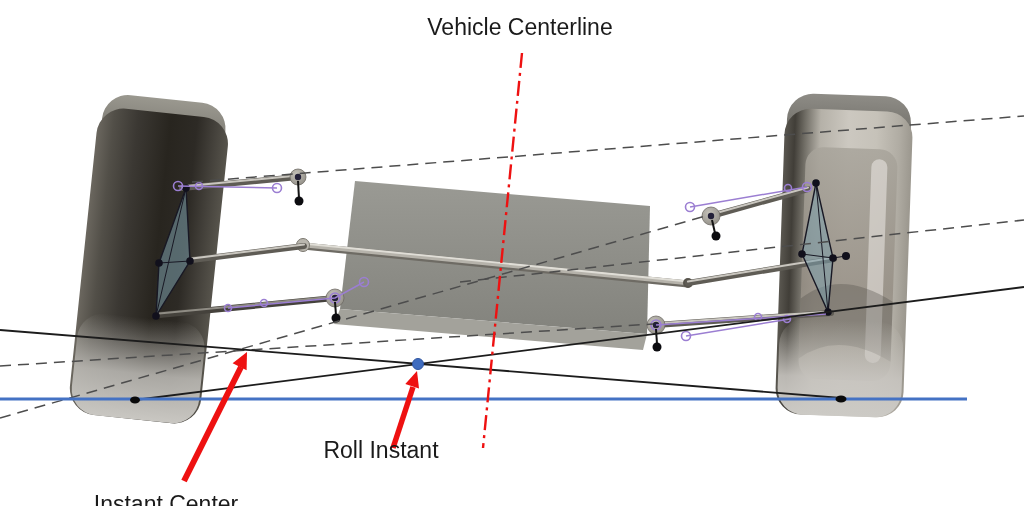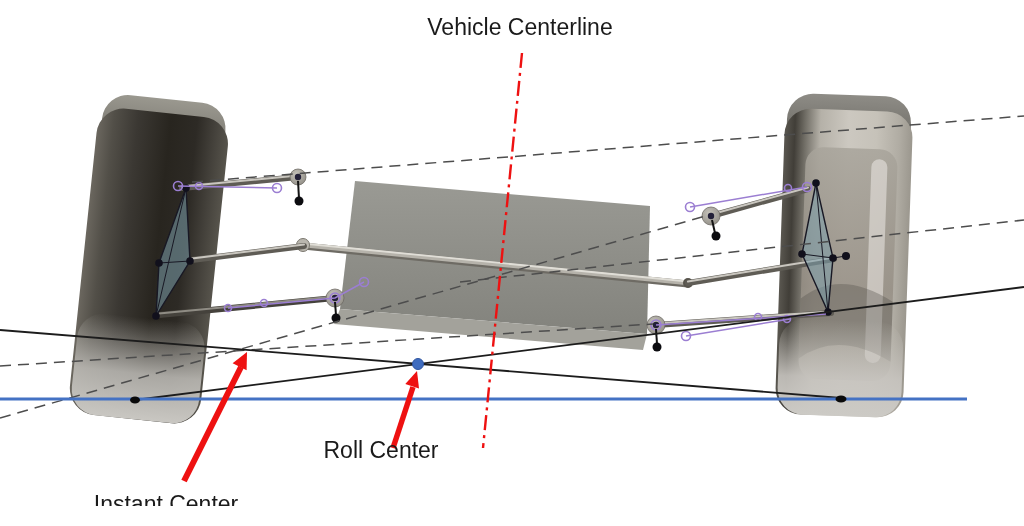--- a/index.html
+++ b/index.html
@@ -228,15 +228,15 @@
     <line x1="184" y1="481" x2="241" y2="367" stroke-width="6" stroke="#ee1111"></line>
     <polygon points="247,352 246.6,370.3 232.6,363.3" fill="#ee1111"></polygon>
   </g>
   <g>
     <line x1="393" y1="448" x2="413" y2="387" stroke-width="5.5" stroke="#ee1111"></line>
     <polygon points="417,371 419,388.4 405.3,384" fill="#ee1111"></polygon>
   </g>
 </svg>
 
 <div class="diagram-label" style="left:520px;top:14px;">Vehicle Centerline</div>
-<div class="diagram-label" style="left:381px;top:437px;">Roll Center</div>
+<div class="diagram-label" style="left:381px;top:437px;">Roll Instant</div>
 <div class="diagram-label" style="left:166px;top:491px;">Instant Center</div>
 </div>
 
 </body></html>

